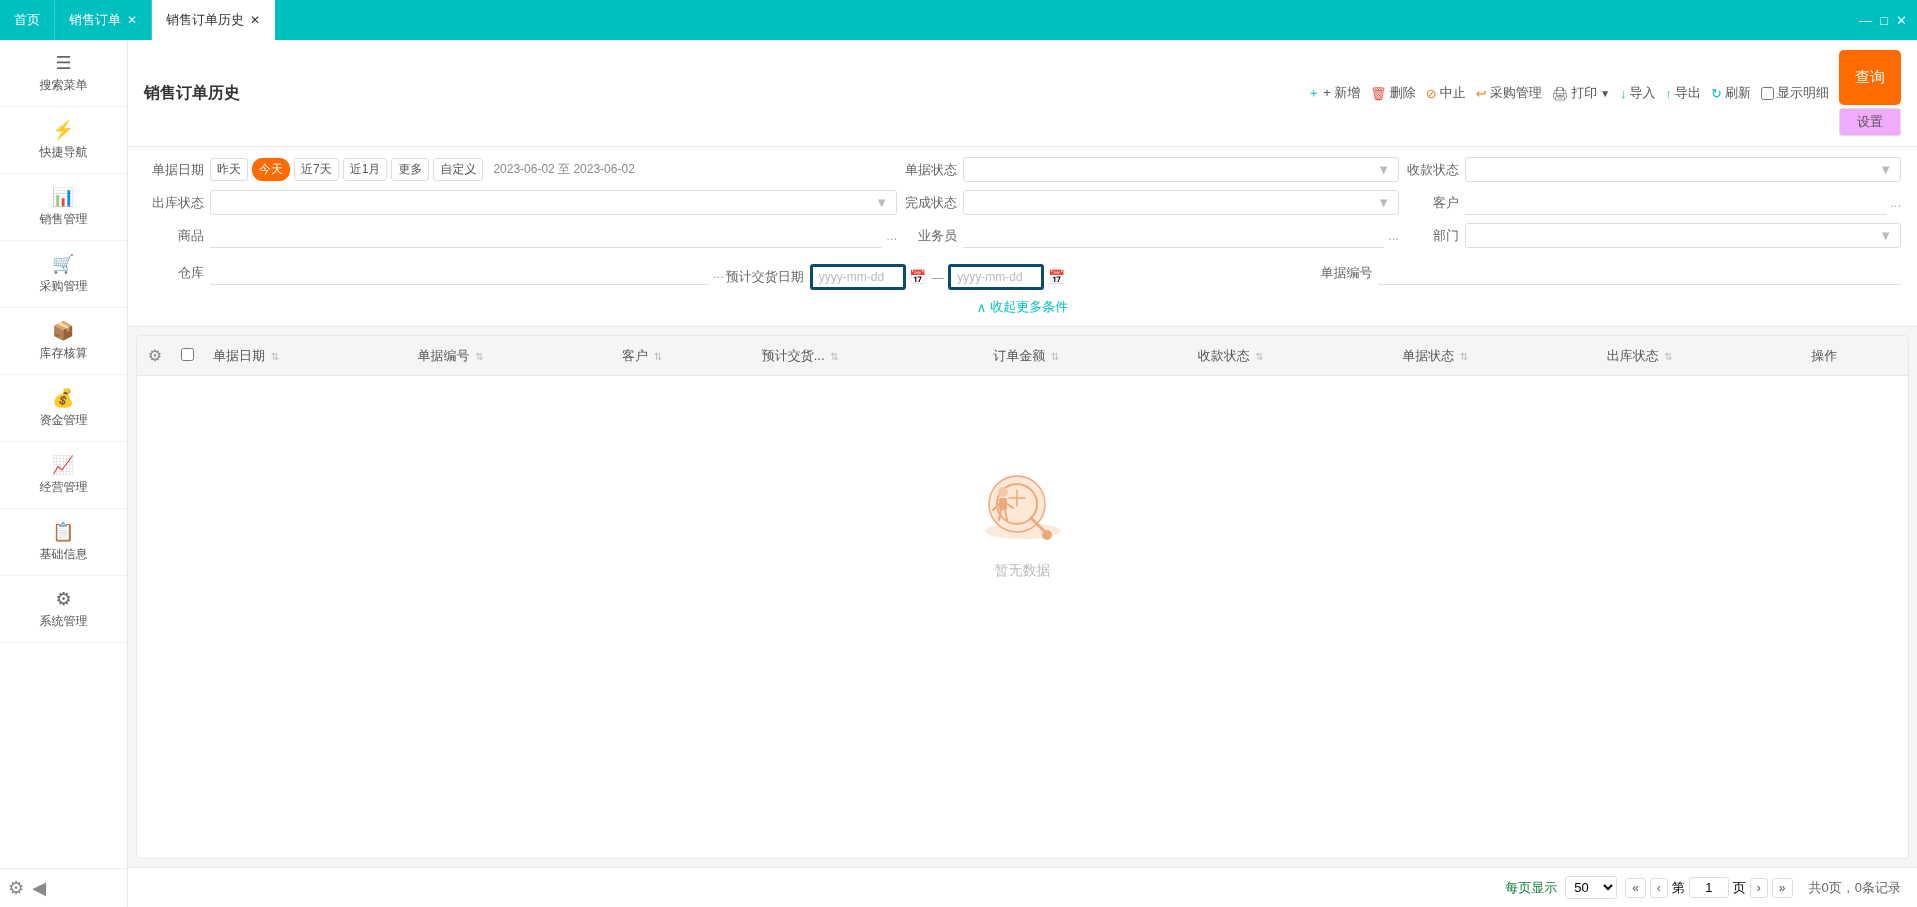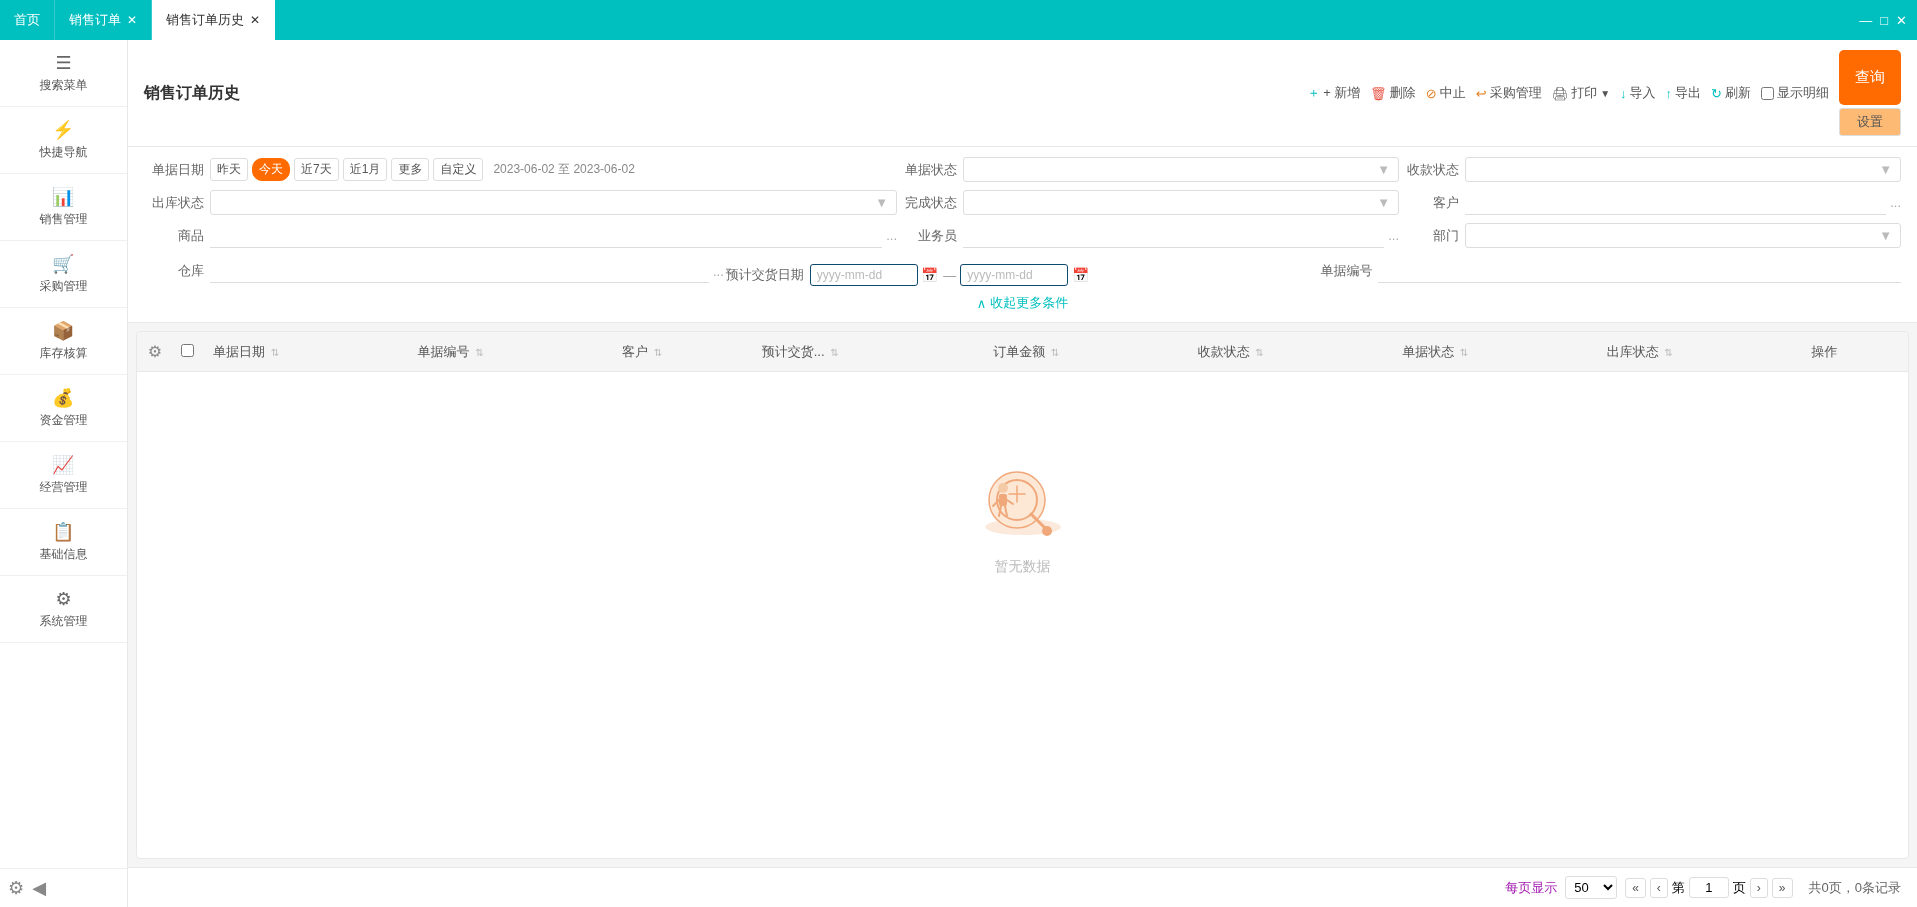--- a/index.html
+++ b/index.html
@@ -128,21 +128,21 @@
     .query-btn {
       background: #ff6b00;
       color: #fff;
       border: none;
       padding: 18px 16px;
       border-radius: 5px;
       cursor: pointer;
       font-size: 15px;
     }
     .settings-btn {
-      background: #fdba74;
+      background: #f0abfc;
       color: #555;
       border: 1px solid #ddd;
       padding: 4px 12px;
       border-radius: 3px;
       cursor: pointer;
       font-size: 13px;
       display: flex;
       flex-direction: column;
       align-items: center;
     }
@@ -241,27 +241,27 @@
       color: #aaa;
       cursor: pointer;
       margin-left: 4px;
     }
     .date-input-group {
       display: flex;
       align-items: center;
       gap: 4px;
     }
     .date-input {
-      border: 1px solid #0c4a6e;
+      border: 3px solid #0c4a6e;
       border-radius: 3px;
       padding: 3px 6px;
       color: #bbb;
       font-size: 12px;
       background: #fff;
-      width: 108px;
+      width: 96px;
     }
     .date-cal-icon { color: #bbb; font-size: 14px; cursor: pointer; }
     .date-sep { color: #999; }
     .collapse-more {
       text-align: center;
       color: #00bfbf;
       cursor: pointer;
       font-size: 13px;
       margin-top: 4px;
       display: flex;
@@ -321,21 +321,21 @@
     .footer {
       display: flex;
       align-items: center;
       justify-content: flex-end;
       padding: 8px 16px;
       background: #fff;
       border-top: 1px solid #e8e8e8;
       flex-shrink: 0;
       gap: 8px;
     }
-    .per-page-label { color: #a21caf; }
+    .per-page-label { color: #15803d; }
     .per-page-select {
       border: 1px solid #ddd;
       border-radius: 3px;
       padding: 2px 4px;
       background: #fff;
       cursor: pointer;
     }
     .pagination {
       display: flex;
       align-items: center;

